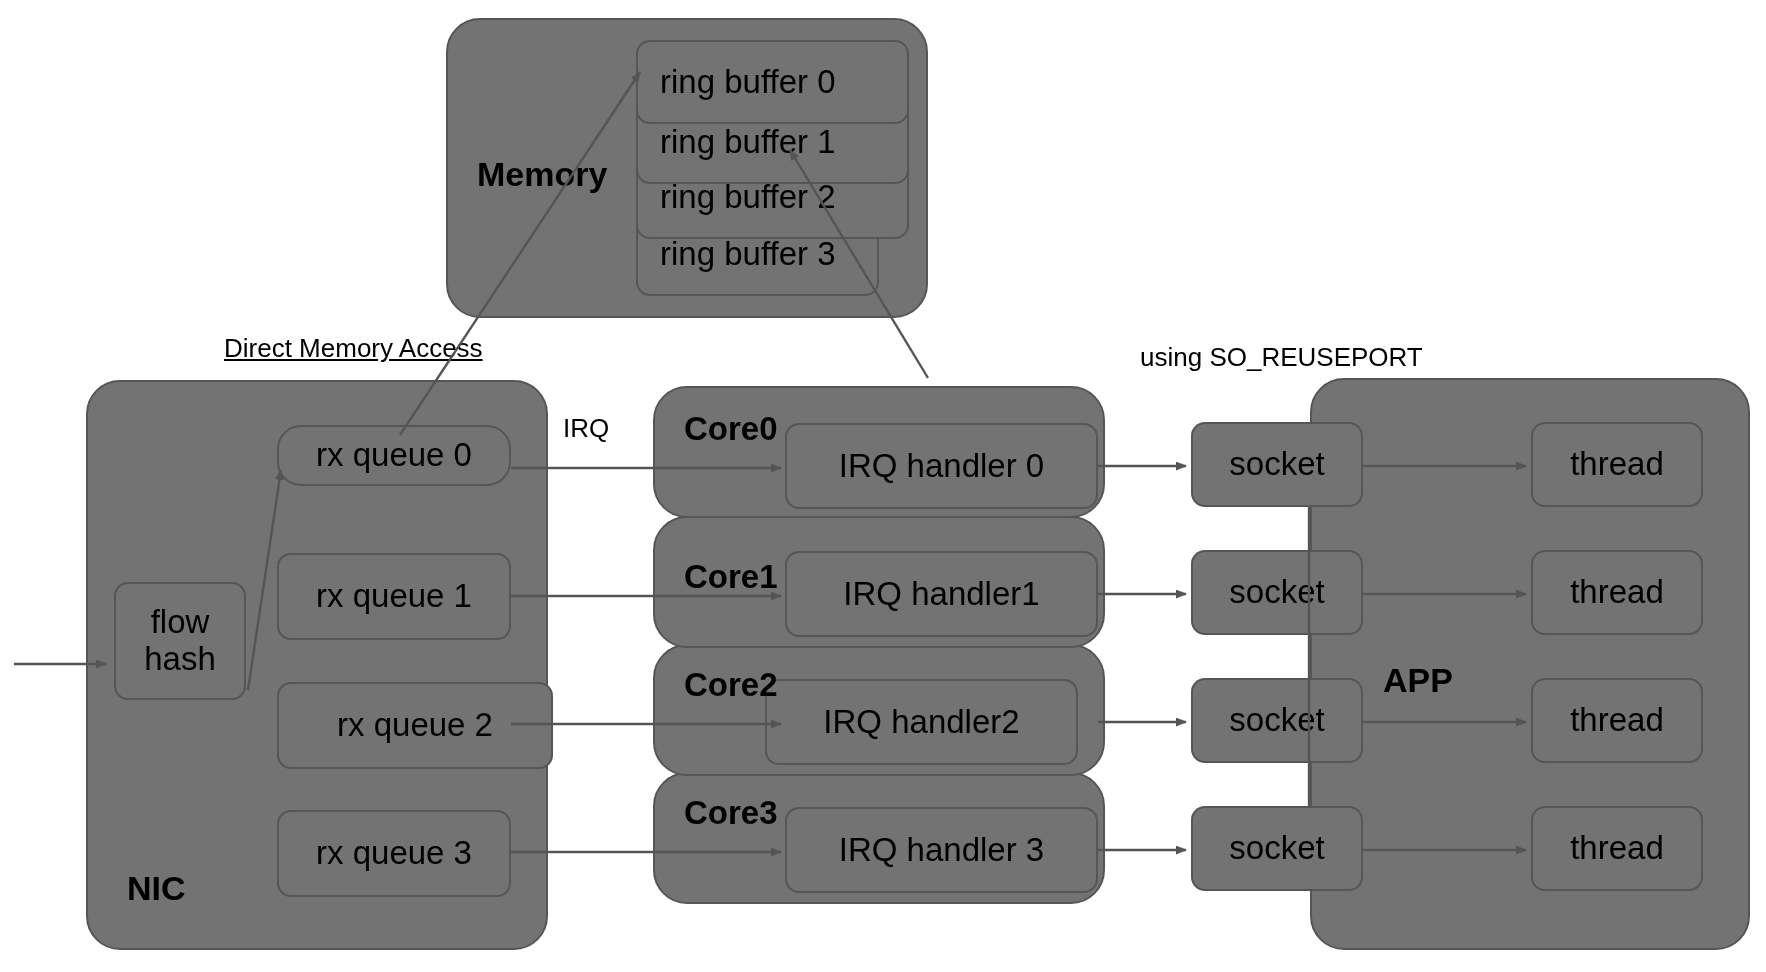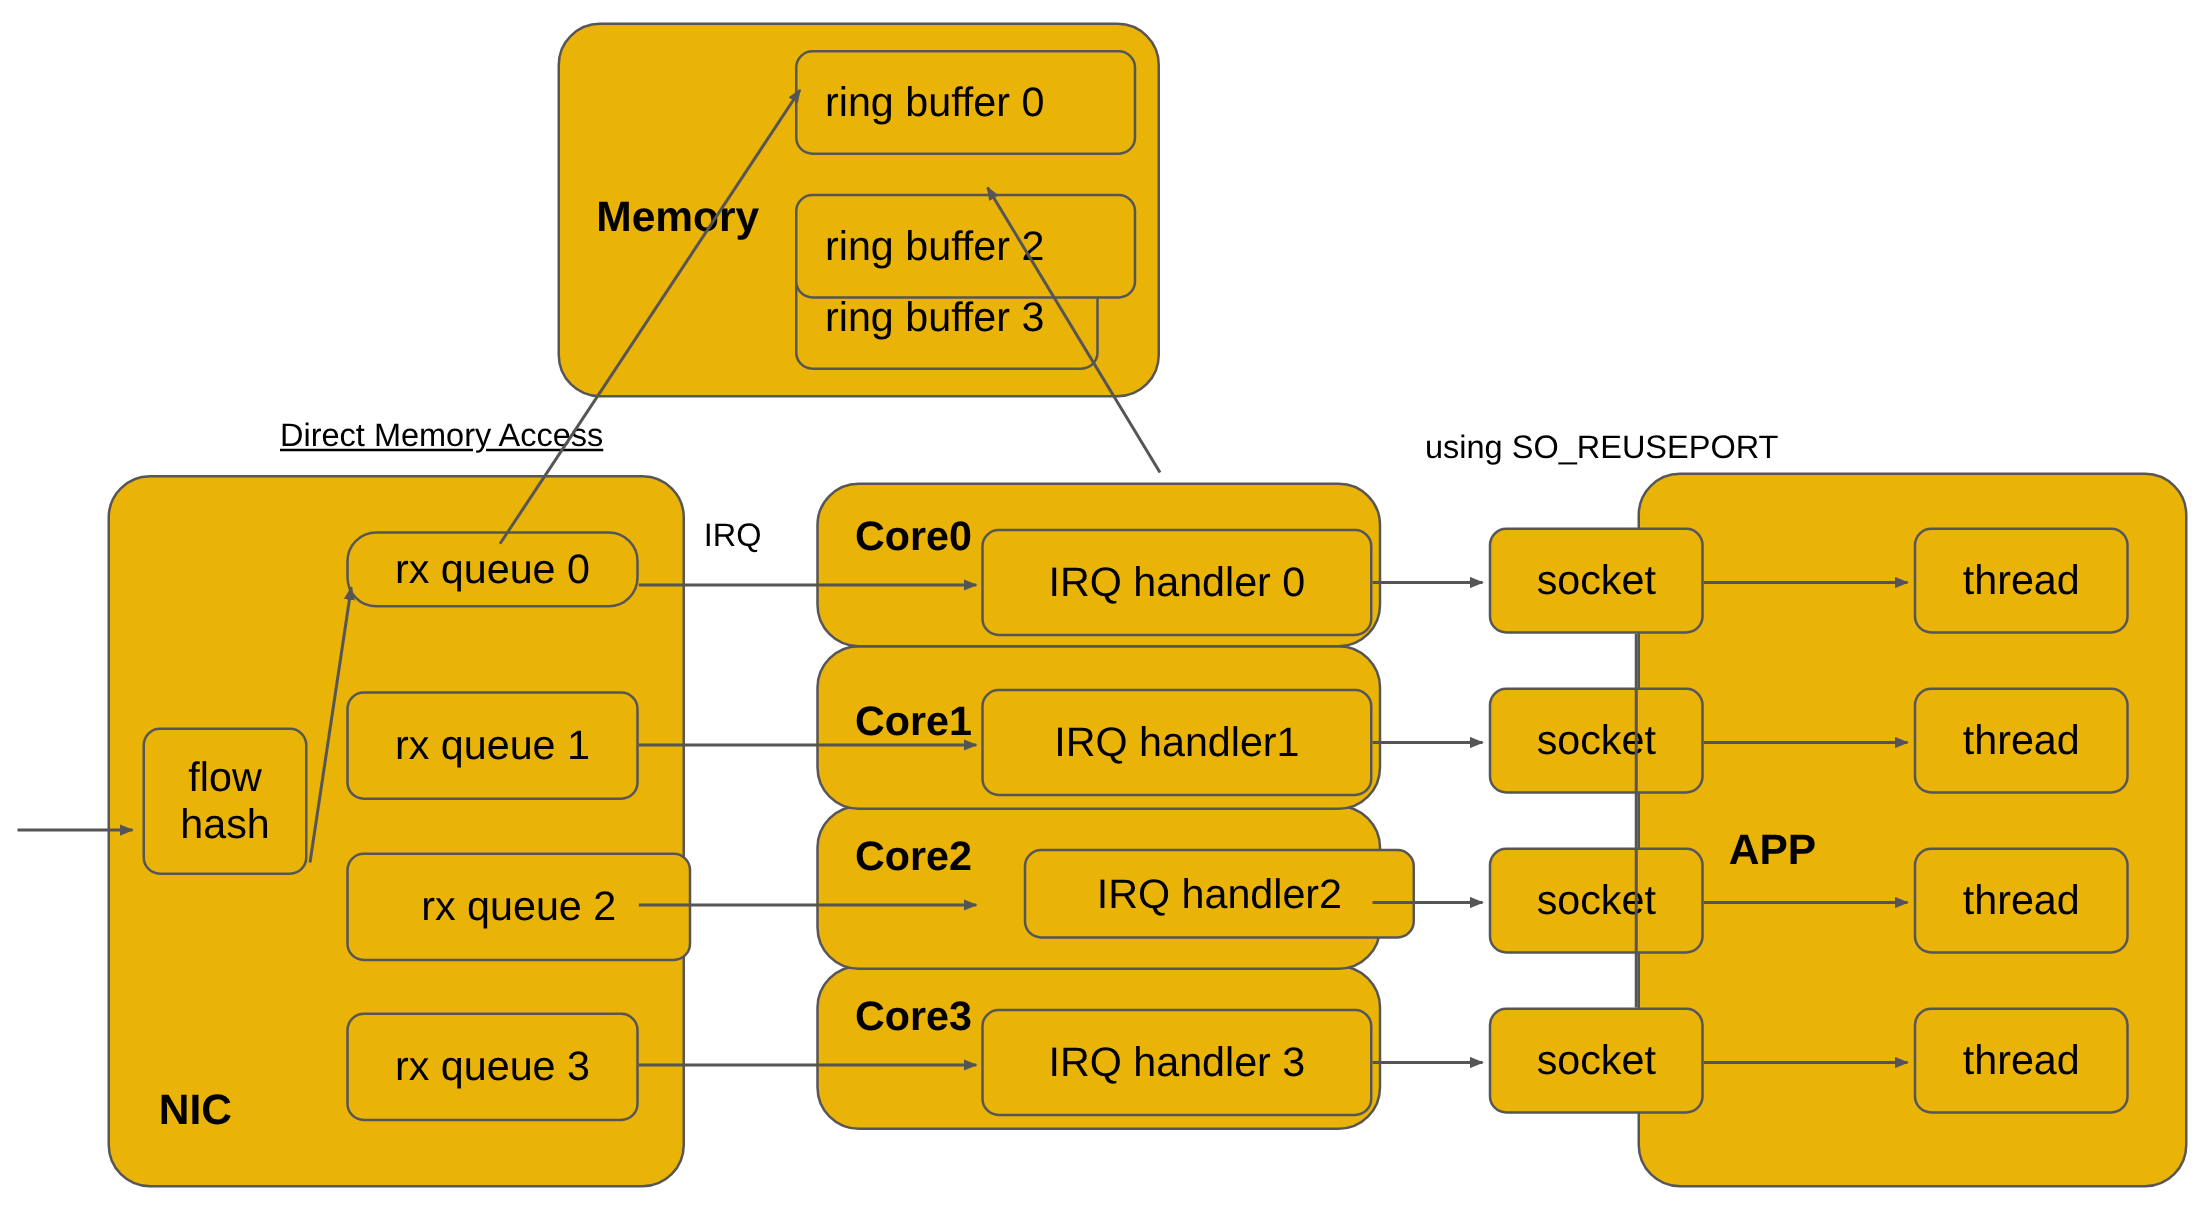--- a/index.html
+++ b/index.html
@@ -23,21 +23,21 @@
     position: absolute;
     left: 0;
     top: 0;
     width: 1766px;
     height: 972px;
     pointer-events: none;
   }
   .box {
     position: absolute;
     box-sizing: border-box;
-    background: #eab308;
+    background: #737373;
     border: 2px solid #565656;
     border-radius: 16px;
     display: flex;
     align-items: center;
     justify-content: center;
     color: #000000;
     font-size: 33px;
     line-height: 1.12;
     text-align: center;
     white-space: pre-line;
@@ -67,20 +67,21 @@
 </head>
 <body>
 
 <div id="stage">
 
   <div class="box container-box" style="left:446px; top:18px; width:482px; height:300px;"></div>
   <div class="label label-bold" style="left:477px; top:155px; font-size:34px;">Memory</div>
 
   <div class="box ring-box" style="left:636px; top:212px; width:243px; height:84px; z-index:1;">ring buffer 3</div>
   <div class="box ring-box" style="left:636px; top:155px; width:273px; height:84px; z-index:2;">ring buffer 2</div>
+  <div class="box ring-box" style="left:636px; top:100px; width:273px; height:84px; z-index:3;">ring buffer 1</div>
   <div class="box ring-box" style="left:636px; top:40px; width:273px; height:84px; z-index:4;">ring buffer 0</div>
 
   <div class="box container-box" style="left:86px; top:380px; width:462px; height:570px;"></div>
   <div class="label label-bold" style="left:127px; top:869px; font-size:34px;">NIC</div>
 
   <div class="box" style="left:114px; top:582px; width:132px; height:118px; border-radius:14px;">flow
 hash</div>
 
   <div class="box" style="left:277px; top:425px; width:234px; height:61px; border-radius:24px; z-index:3;">rx queue 0</div>
   <div class="box" style="left:277px; top:553px; width:234px; height:87px; border-radius:14px; z-index:3;">rx queue 1</div>
@@ -92,21 +93,21 @@
   <div class="box container-box" style="left:653px; top:516px; width:452px; height:132px; z-index:3;"></div>
   <div class="box container-box" style="left:653px; top:386px; width:452px; height:132px; z-index:4;"></div>
 
   <div class="label label-bold" style="left:684px; top:410px; font-size:33px; z-index:6;">Core0</div>
   <div class="label label-bold" style="left:684px; top:538px; font-size:33px; z-index:6;margin-top:20px;">Core1</div>
   <div class="label label-bold" style="left:684px; top:666px; font-size:33px; z-index:6;">Core2</div>
   <div class="label label-bold" style="left:684px; top:794px; font-size:33px; z-index:6;">Core3</div>
 
   <div class="box" style="left:785px; top:423px; width:313px; height:86px; border-radius:14px; z-index:5;">IRQ handler 0</div>
   <div class="box" style="left:785px; top:551px; width:313px; height:86px; border-radius:14px; z-index:5;">IRQ handler1</div>
-  <div class="box" style="left:819px; top:679px; width:313px; height:72px; border-radius:14px; z-index:5;">IRQ handler2</div>
+  <div class="box" style="left:765px; top:679px; width:313px; height:86px; border-radius:14px; z-index:5;">IRQ handler2</div>
   <div class="box" style="left:785px; top:807px; width:313px; height:86px; border-radius:14px; z-index:5;">IRQ handler 3</div>
 
   <div class="box container-box" style="left:1310px; top:378px; width:440px; height:572px; z-index:1;"></div>
   <div class="label label-bold" style="left:1383px; top:661px; font-size:34px; z-index:3;">APP</div>
 
   <div class="box" style="left:1191px; top:422px; width:172px; height:85px; border-radius:14px; z-index:4;">socket</div>
   <div class="box" style="left:1191px; top:550px; width:172px; height:85px; border-radius:14px; z-index:4;">socket</div>
   <div class="box" style="left:1191px; top:678px; width:172px; height:85px; border-radius:14px; z-index:4;">socket</div>
   <div class="box" style="left:1191px; top:806px; width:172px; height:85px; border-radius:14px; z-index:4;">socket</div>
 

